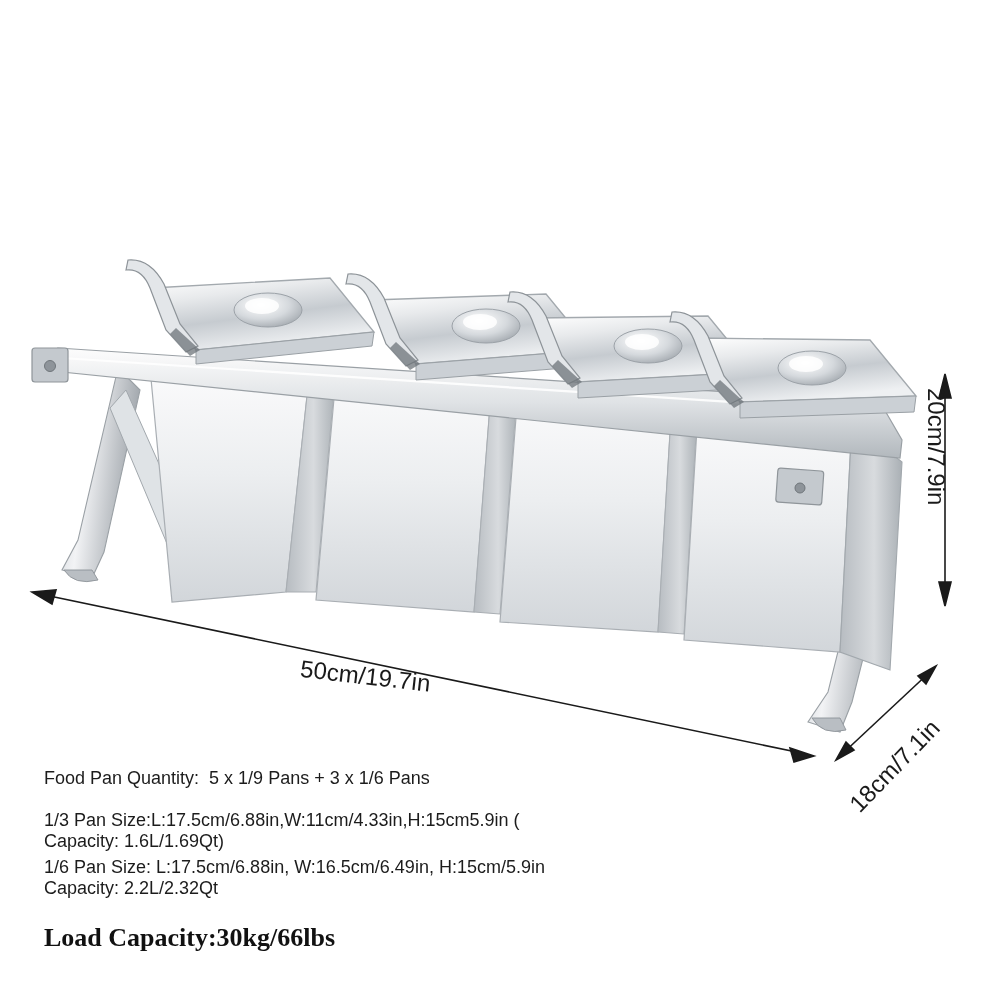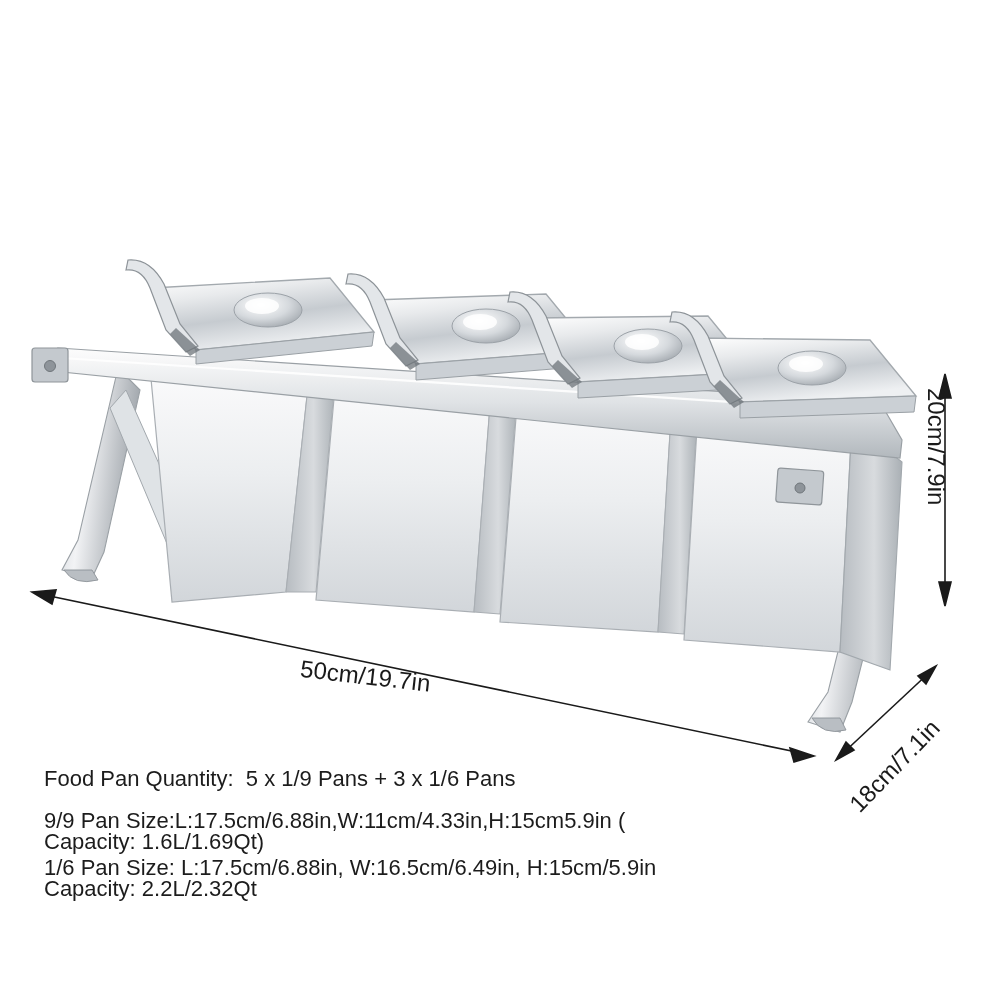--- a/index.html
+++ b/index.html
@@ -71,21 +71,21 @@
   
   .specs {
     position: absolute;
     left: 44px;
     top: 768px;
     width: 700px;
     color: #1c1c1c;
     font-family: "Liberation Sans", "DejaVu Sans", sans-serif;
   }
   .spec-line {
-    font-size: 22px;
+    font-size: 18px;
     line-height: 21px;
     white-space: pre-wrap;
     font-weight: 400;
   }
   .spec-gap-1 { margin-top: 21px; }
   .spec-gap-2 { margin-top: 5px; }
   .spec-load {
     margin-top: 24px;
     font-family: "Liberation Serif", "DejaVu Serif", serif;
     font-size: 26px;
@@ -239,21 +239,22 @@
 
   <div class="dim dim-width">50cm/19.7in</div>
 
   <div class="dim dim-height">20cm/7.9in</div>
 
   <div class="dim dim-depth">18cm/7.1in</div>
 
   <div class="specs">
     <div class="spec-line">Food Pan Quantity:  5 x 1/9 Pans + 3 x 1/6 Pans</div>
 
-    <div class="spec-line spec-gap-1">9/9 Pan Size:L:17.5cm/6.88in,W:11cm/4.33in,H:15cm5.9in (
+    <div class="spec-line spec-gap-1">1/3 Pan Size:L:17.5cm/6.88in,W:11cm/4.33in,H:15cm5.9in (
 Capacity: 1.6L/1.69Qt)</div>
 
     <div class="spec-line spec-gap-2">1/6 Pan Size: L:17.5cm/6.88in, W:16.5cm/6.49in, H:15cm/5.9in
 Capacity: 2.2L/2.32Qt</div>
 
+    <div class="spec-load">Load Capacity:30kg/66lbs</div>
   </div>
 
 </div>
 
 </body></html>

